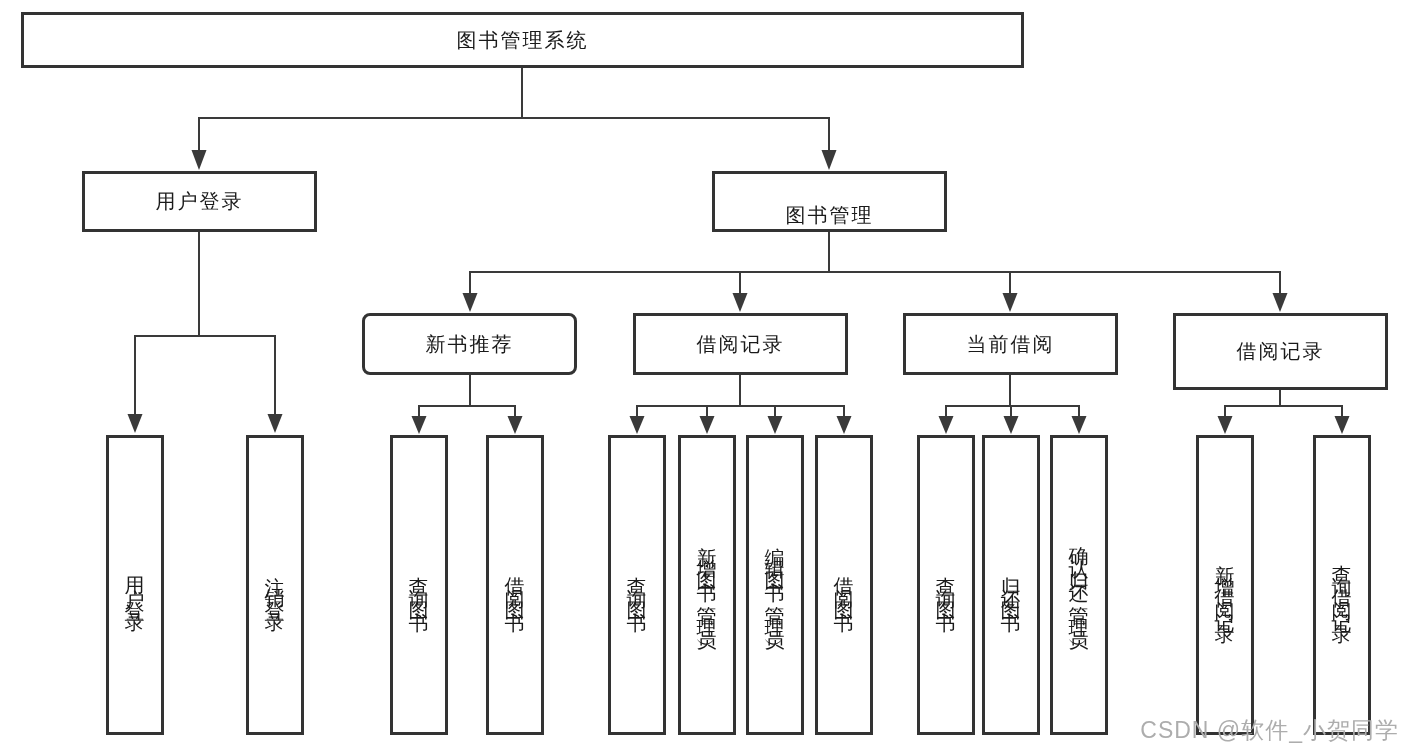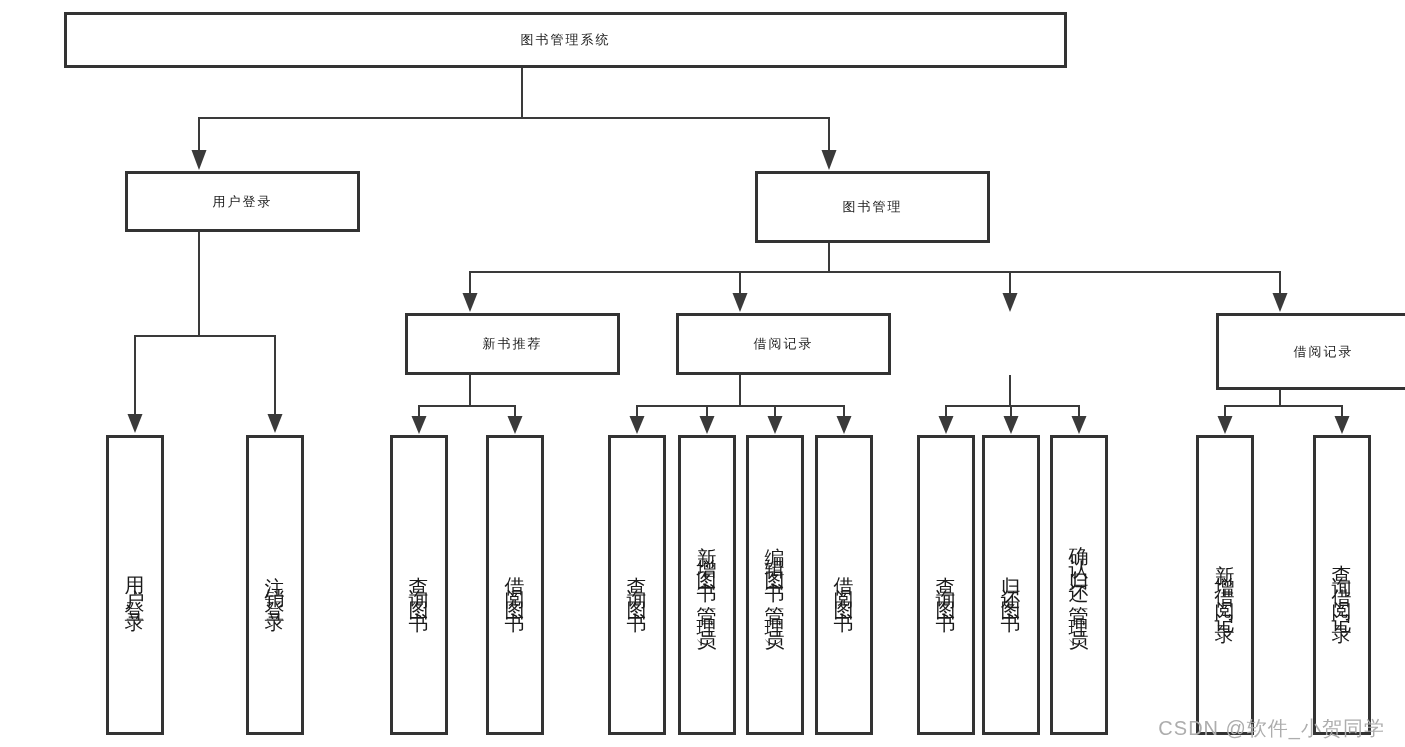--- a/index.html
+++ b/index.html
@@ -20,44 +20,43 @@
   }
   .wires{position:absolute;left:0;top:0;width:1405px;height:747px;}
   .wires path{stroke:var(--line);stroke-width:2;fill:none;}
   .wires polygon{fill:var(--line);stroke:none;}
   .node{
     position:absolute;
     box-sizing:border-box;
     background:var(--box-fill);
     border:3px solid var(--box-border);
     display:flex;align-items:center;justify-content:center;
-    font-size:13px;letter-spacing:2px;
+    font-size:20px;letter-spacing:2px;
     z-index:2;
-    margin-left:43px;
   }
   .leaf{
     position:absolute;
     top:435px;height:300px;width:58px;
     box-sizing:border-box;
     background:var(--box-fill);
     border:3px solid var(--box-border);
     display:flex;align-items:center;justify-content:center;
     z-index:2;
   }
   .vtext{
     writing-mode:vertical-rl;
     font-size:20px;
     letter-spacing:12px;
     line-height:1;
     white-space:nowrap;
   }
   .watermark{
     position:absolute;
-    right:20px;top:715px;
-    font-size:20px;
+    right:6px;top:715px;
+    font-size:23px;
     letter-spacing:1px;
     color:var(--watermark);
     z-index:3;
   }
 </style>
 </head>
 <body>
 
 <div class="canvas">
 
@@ -130,30 +129,33 @@
     </g>
   </svg>
 
   <div class="node" style="left:21px;top:12px;width:1003px;height:56px;">
     <span>图书管理系统</span>
   </div>
 
   <div class="node" style="left:82px;top:171px;width:235px;height:61px;">
     <span>用户登录</span>
   </div>
-  <div class="node" style="left:712px;top:171px;width:235px;height:72px;">
+  <div class="node" style="left:712px;top:171px;width:235px;height:61px;align-items:flex-end;">
     <span>图书管理</span>
   </div>
 
-  <div class="node" style="left:362px;top:313px;width:215px;height:62px;">
+  <div class="node" style="left:362px;top:313px;width:215px;height:62px;border-radius:8px;">
     <span>新书推荐</span>
   </div>
   <div class="node" style="left:633px;top:313px;width:215px;height:62px;">
     <span>借阅记录</span>
   </div>
+  <div class="node" style="left:903px;top:313px;width:215px;height:62px;">
+    <span>当前借阅</span>
+  </div>
   <div class="node" style="left:1173px;top:313px;width:215px;height:77px;">
     <span>借阅记录</span>
   </div>
 
   <div class="leaf" style="left:106px;">
     <span class="vtext">用户登录</span>
   </div>
   <div class="leaf" style="left:246px;">
     <span class="vtext">注销登录</span>
   </div>

